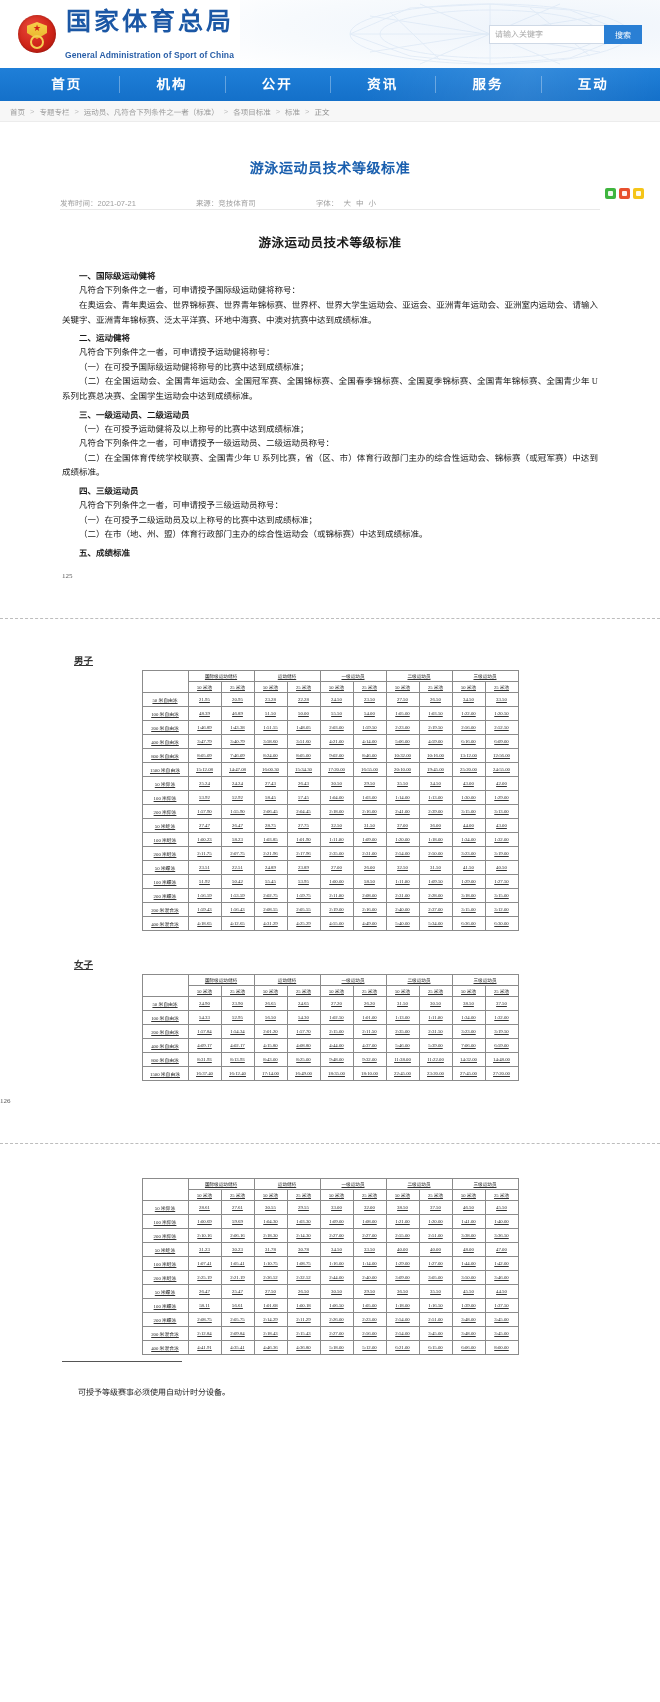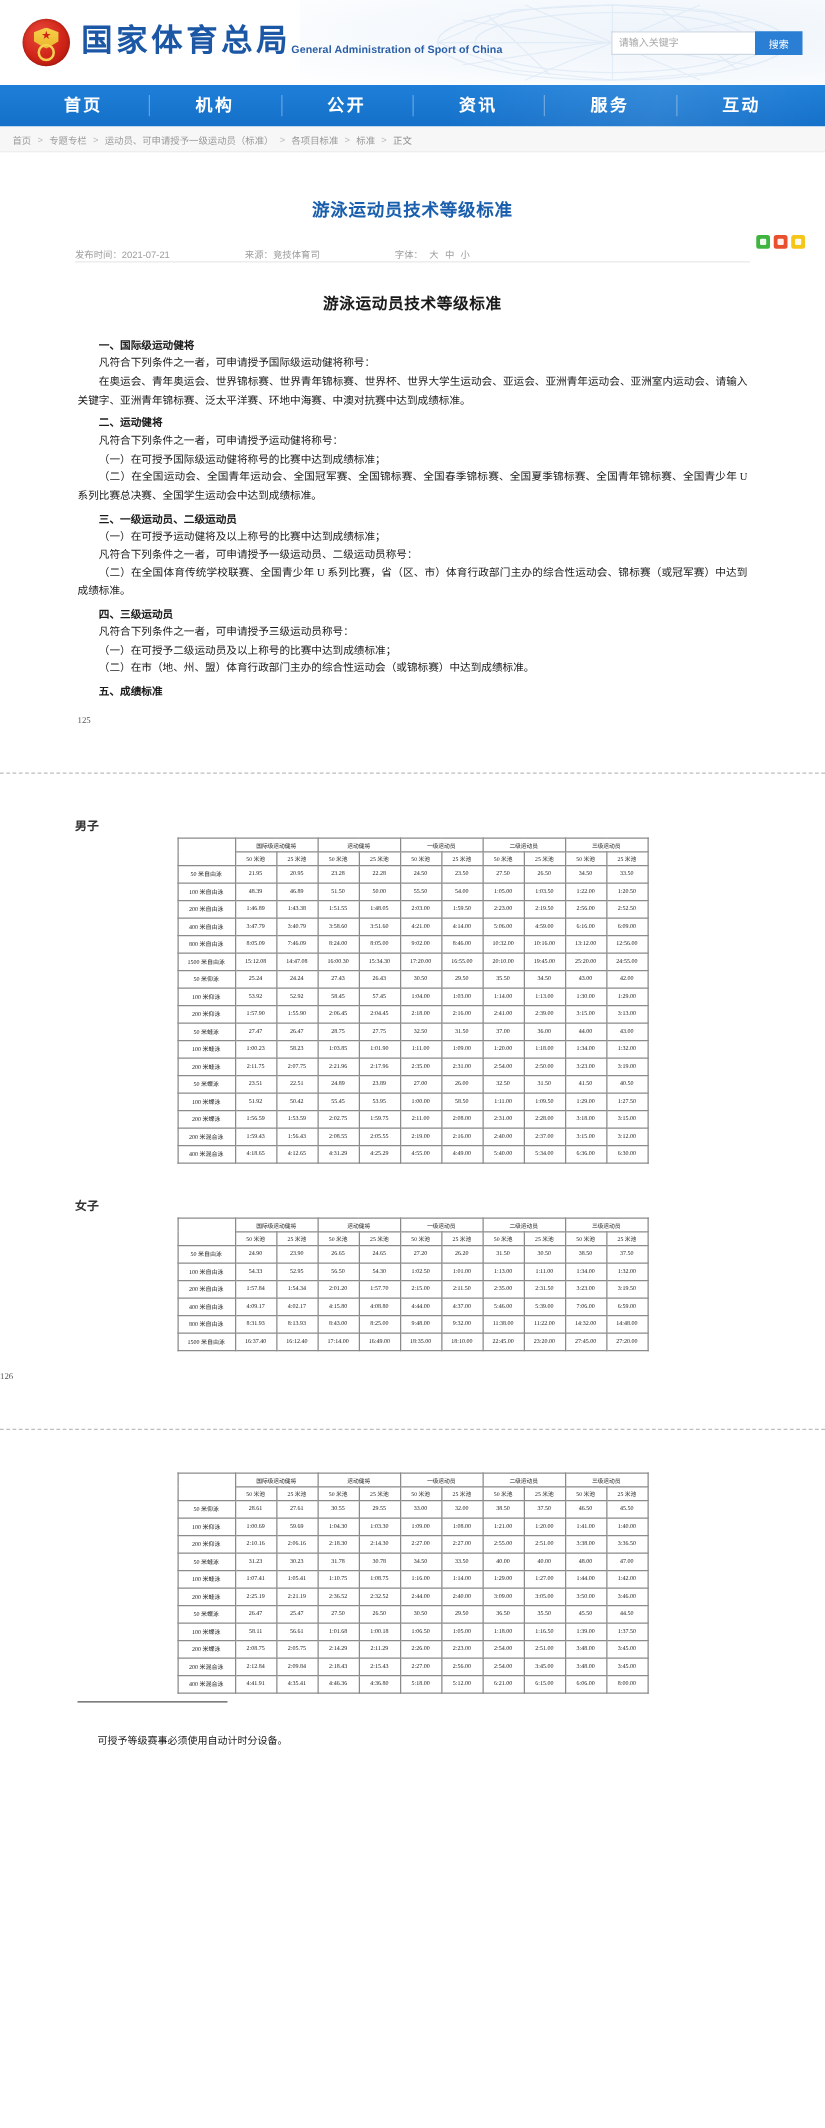--- a/index.html
+++ b/index.html
@@ -57,21 +57,21 @@
   }
   .emblem .gear {
     position: absolute; left: 12px; top: 20px;
     width: 14px; height: 14px; border-radius: 50%;
     border: 2px solid #f4cf52;
   }
   .emblem .star {
     position: absolute; left: 15px; top: 9px;
     color: #d32116; font-size: 9px; line-height: 9px;
   }
-  .brand-text { display: flex; flex-direction: row; justify-content: center; }
+  .brand-text { display: flex; flex-direction: column; justify-content: center; text-align: right; }
   .brand-cn {
     font-family: "Liberation Serif", "DejaVu Serif", serif;
     font-size: 25px;
     font-weight: 700;
     letter-spacing: 3px;
     color: #1b57a5;
     line-height: 1.1;
   }
   .brand-en {
     font-size: 8.5px;
@@ -240,21 +240,21 @@
     margin: 14px 0 0;
     font-family: "Liberation Serif", serif;
   }
   .page-break {
     border: none;
     border-top: 1px dashed #bdbdbd;
     margin: 38px 0 34px;
   }
 
   
-  .table-block { padding: 0 48px; }
+  .table-block { padding: 0 62px; text-decoration: underline; }
   .table-block.centered { display: flex; flex-direction: column; align-items: center; }
   .gender-label {
     font-family: "Liberation Serif", serif;
     font-size: 9.5px;
     font-weight: 700;
     margin: 0 0 3px 12px;
     align-self: flex-start;
   }
   table.std-table {
     border-collapse: collapse;
@@ -339,21 +339,21 @@
     <a class="nav-item">服务</a>
     <a class="nav-item">互动</a>
   </div>
 </nav>
 
 <div class="breadcrumb-bar">
   <a class="crumb">首页</a>
   <span class="crumb-sep">&gt;</span>
   <a class="crumb">专题专栏</a>
   <span class="crumb-sep">&gt;</span>
-  <a class="crumb">运动员、可申请授予一级运动员（标准）</a>
+  <a class="crumb">运动员、凡符合下列条件之一者（标准）</a>
   <span class="crumb-sep">&gt;</span>
   <a class="crumb">各项目标准</a>
   <span class="crumb-sep">&gt;</span>
   <a class="crumb">标准</a>
   <span class="crumb-sep">&gt;</span>
   <span class="crumb is-current">正文</span>
 </div>
 
 <main class="article-shell">
 

